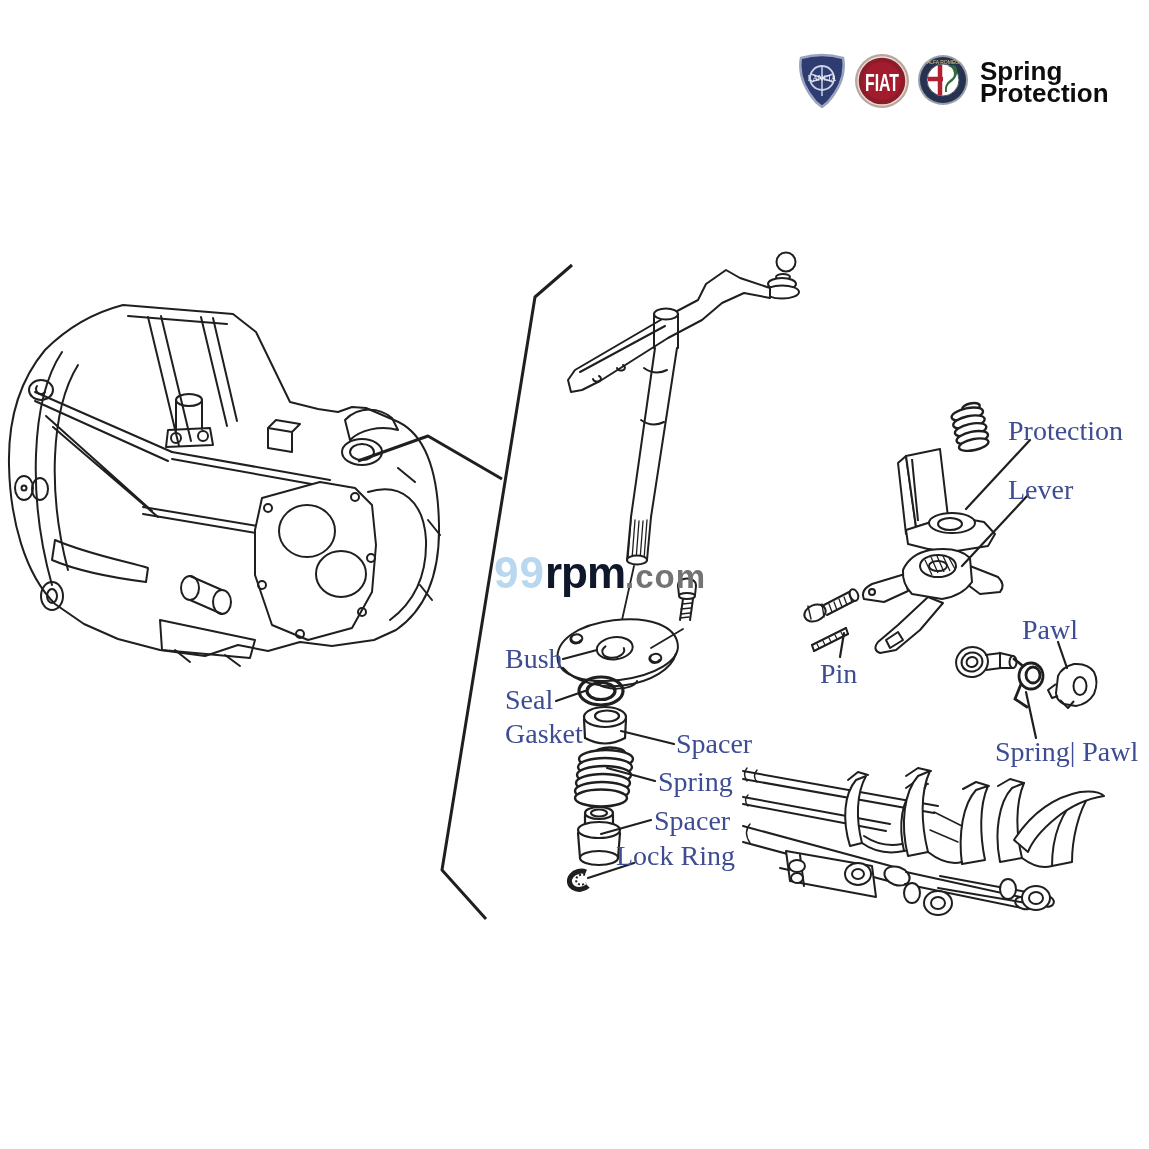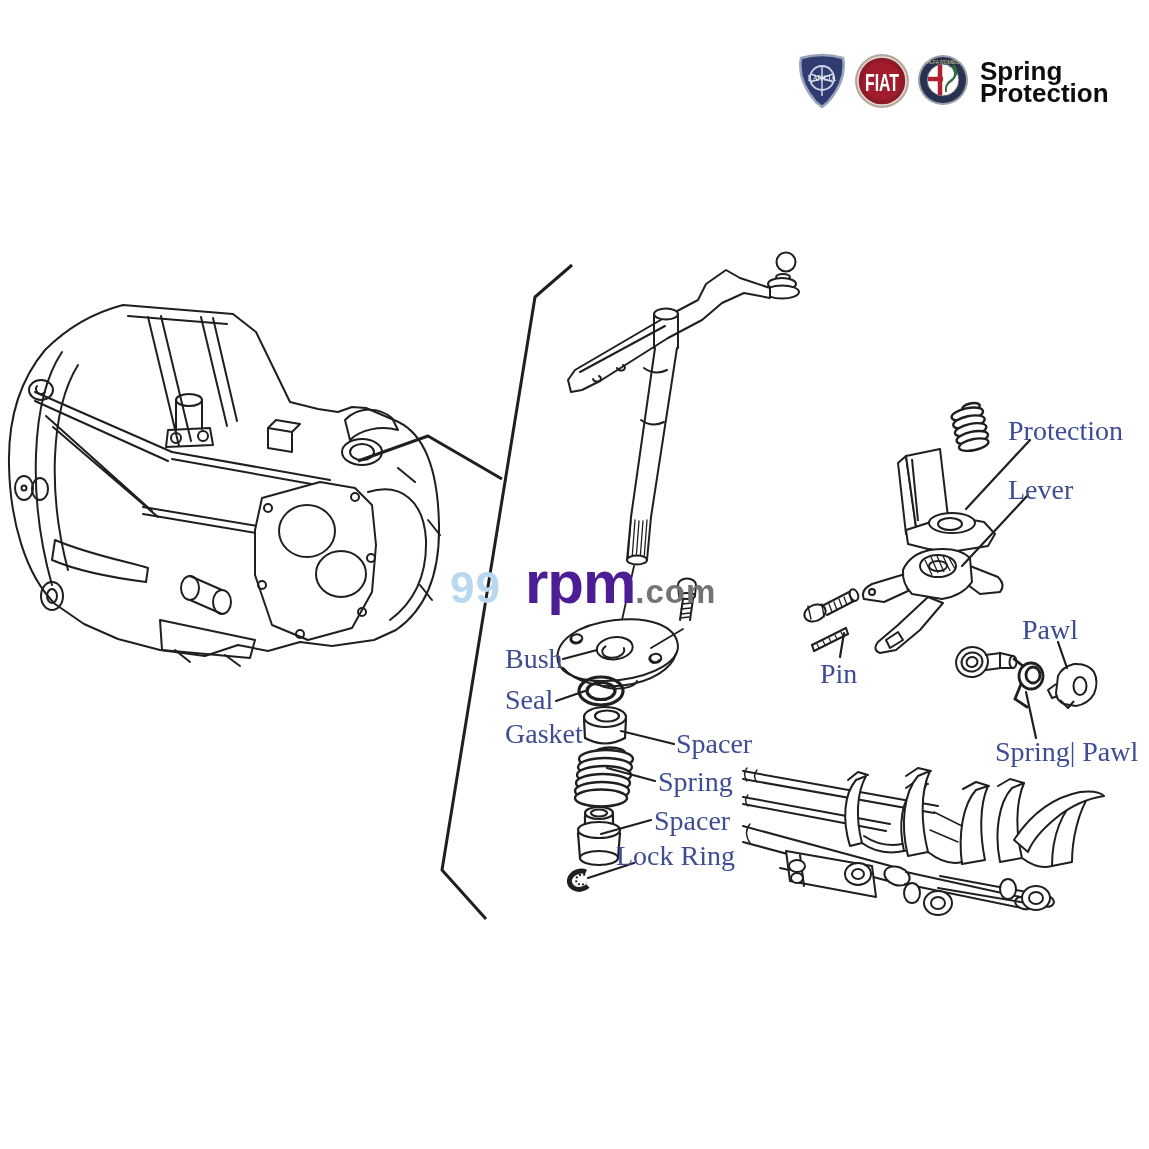--- a/index.html
+++ b/index.html
@@ -4,24 +4,24 @@
 <style>
   html,body{margin:0;padding:0;background:#ffffff;}
   .canvas{position:relative;width:1149px;height:1149px;background:#ffffff;overflow:hidden;
           font-family:"Liberation Sans",sans-serif;}
   svg.art{position:absolute;left:0;top:0;}
   .labels text{font-family:"Liberation Serif",serif;font-size:28px;}
   .branding{position:absolute;left:797px;top:52px;display:flex;align-items:flex-start;}
   .badge{display:block;margin-right:7px;}
   .brand-title{margin-left:4px;font-weight:bold;font-size:26px;line-height:0.85;
                color:#0d0d0d;letter-spacing:0px;padding-top:8px;}
-  .watermark{position:absolute;left:450px;top:548px;display:flex;align-items:baseline;
+  .watermark{position:absolute;left:494px;top:548px;display:flex;align-items:baseline;
              white-space:nowrap;user-select:none;}
   .wm-a{color:#b9d8ef;font-size:44px;font-weight:bold;letter-spacing:1px;}
-  .wm-b{color:#4c1d95;font-size:60px;font-weight:bold;letter-spacing:-1px;margin-left:24px;}
+  .wm-b{color:#0f172a;font-size:44px;font-weight:bold;letter-spacing:-1px;}
   .wm-c{color:#737373;font-size:33px;font-weight:bold;letter-spacing:1px;}
 </style>
 </head>
 <body>
 
 <div class="canvas">
 
 <svg class="art" width="1149" height="1149" viewBox="0 0 1149 1149">
 
   <g fill="none" stroke="#1f1f1f" stroke-width="2" stroke-linejoin="round" stroke-linecap="round">

